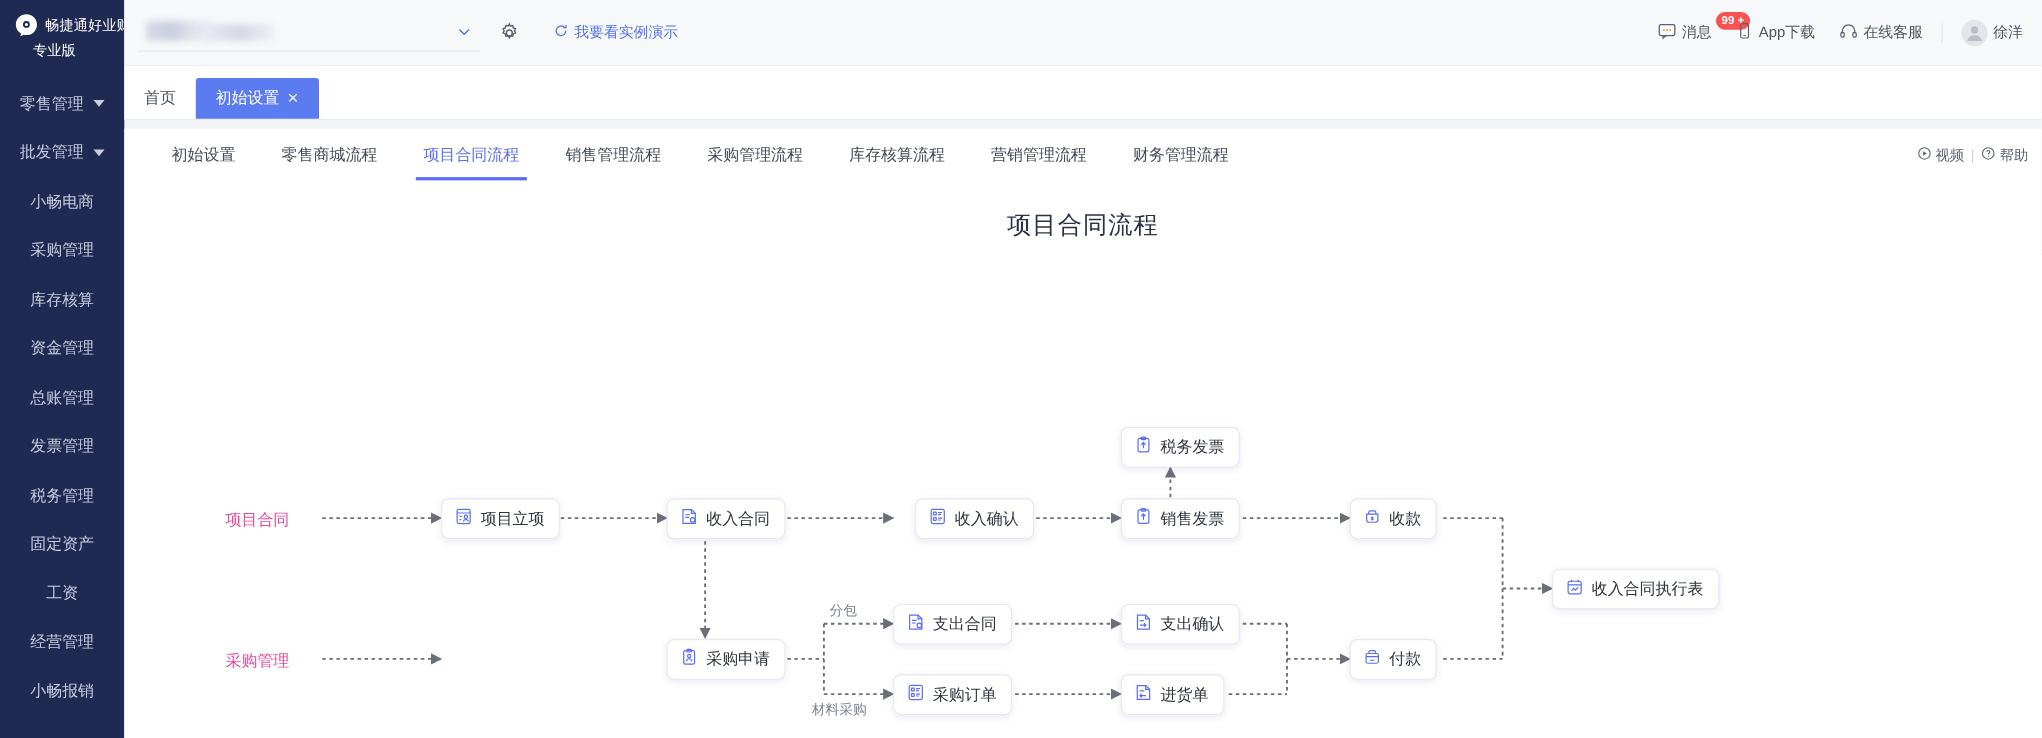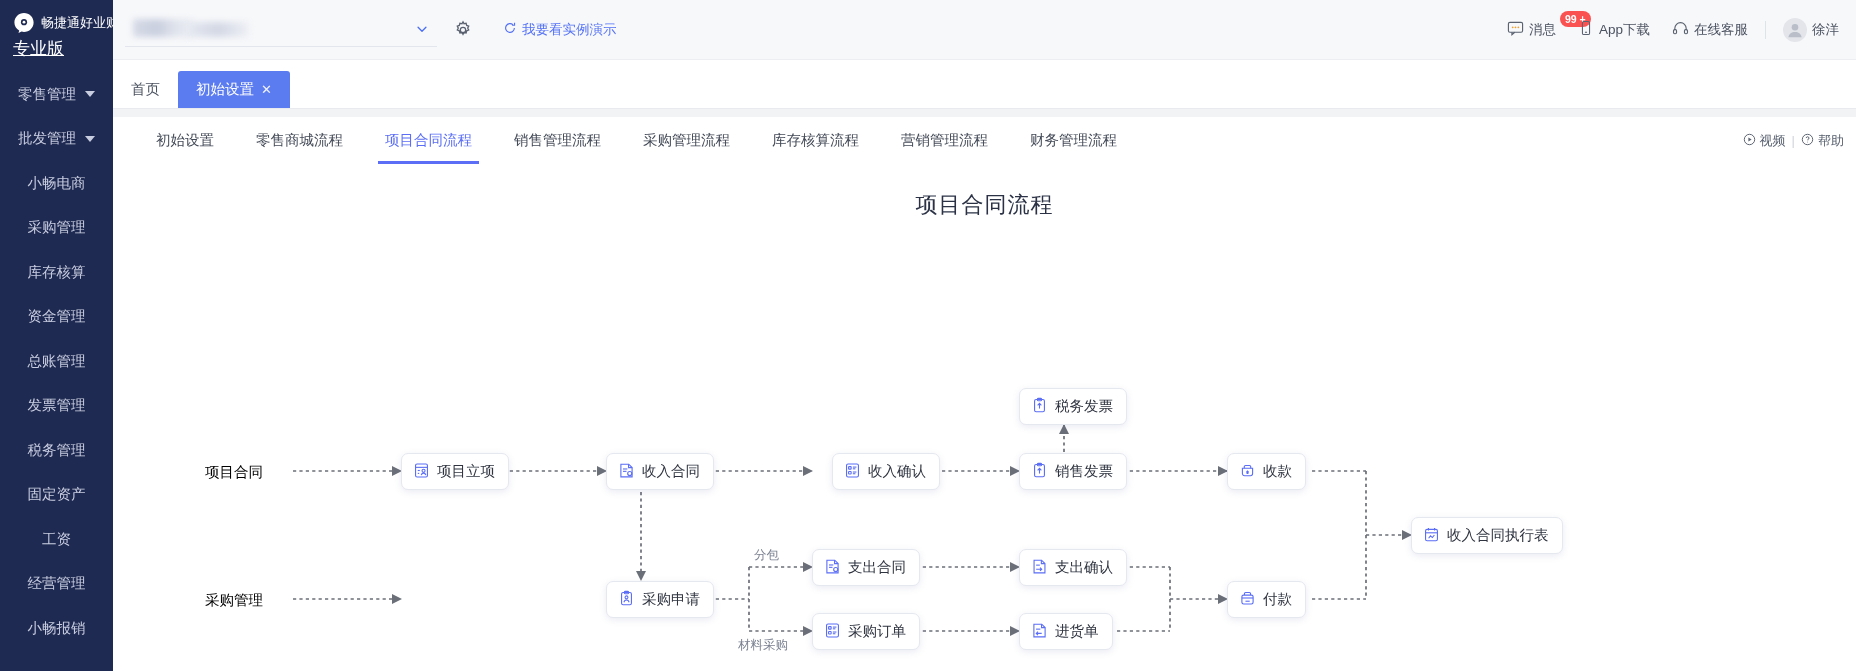--- a/index.html
+++ b/index.html
@@ -22,21 +22,21 @@
   .brand {
     width:100%; height:72px; padding-top:11px;
     display:flex; flex-direction:column; align-items:flex-start;
     padding-left:12px;
   }
   .brand-row { display:flex; align-items:center; gap:5px; }
   .brand-logo { width:24px; height:24px; flex:0 0 24px; }
   .brand-name {
     color:#fff; font-size:13px; white-space:nowrap; letter-spacing:0px;
   }
-  .brand-sub { color:#fff; font-size:17px; margin-top:2px; margin-left:1px;text-decoration:underline; }
+  .brand-sub { color:#fff; font-size:13px; margin-top:2px; margin-left:18px; }
 
   .menu { width:100%; display:flex; flex-direction:column; }
   .menu-item {
     height:44.5px; display:flex; align-items:center; justify-content:center;
     color:#c8cde0; font-size:14.5px; cursor:pointer; position:relative;
     gap:7px;
   }
   .menu-item .caret {
     width:0;height:0;border-left:5px solid transparent;border-right:5px solid transparent;
     border-top:6px solid #c8cde0; display:inline-block; margin-left:2px;
@@ -139,21 +139,21 @@
   .canvas { position:relative; width:100%; height:430px; }
   .node {
     position:absolute; height:37px; background:#fff;
     border:1px solid #e6e8f0; border-radius:7px;
     box-shadow:0 2px 7px rgba(90,100,160,.13);
     display:flex; align-items:center; gap:7px; padding:0 13px 0 11px;
     font-size:14.5px; color:#2f3440; white-space:nowrap; cursor:pointer;
   }
   .node svg { flex:0 0 17px; }
   .rowlabel {
-    position:absolute; font-size:14.5px; color:#000000; white-space:nowrap;
+    position:absolute; font-size:14.5px; color:#ec4899; white-space:nowrap;
   }
   .edgelabel {
     position:absolute; font-size:12.5px; color:#7b8191; white-space:nowrap;
   }
   svg.wires { position:absolute; left:0; top:0; width:100%; height:430px; pointer-events:none; }
 </style>
 </head>
 <body>
 
 <div class="app">

